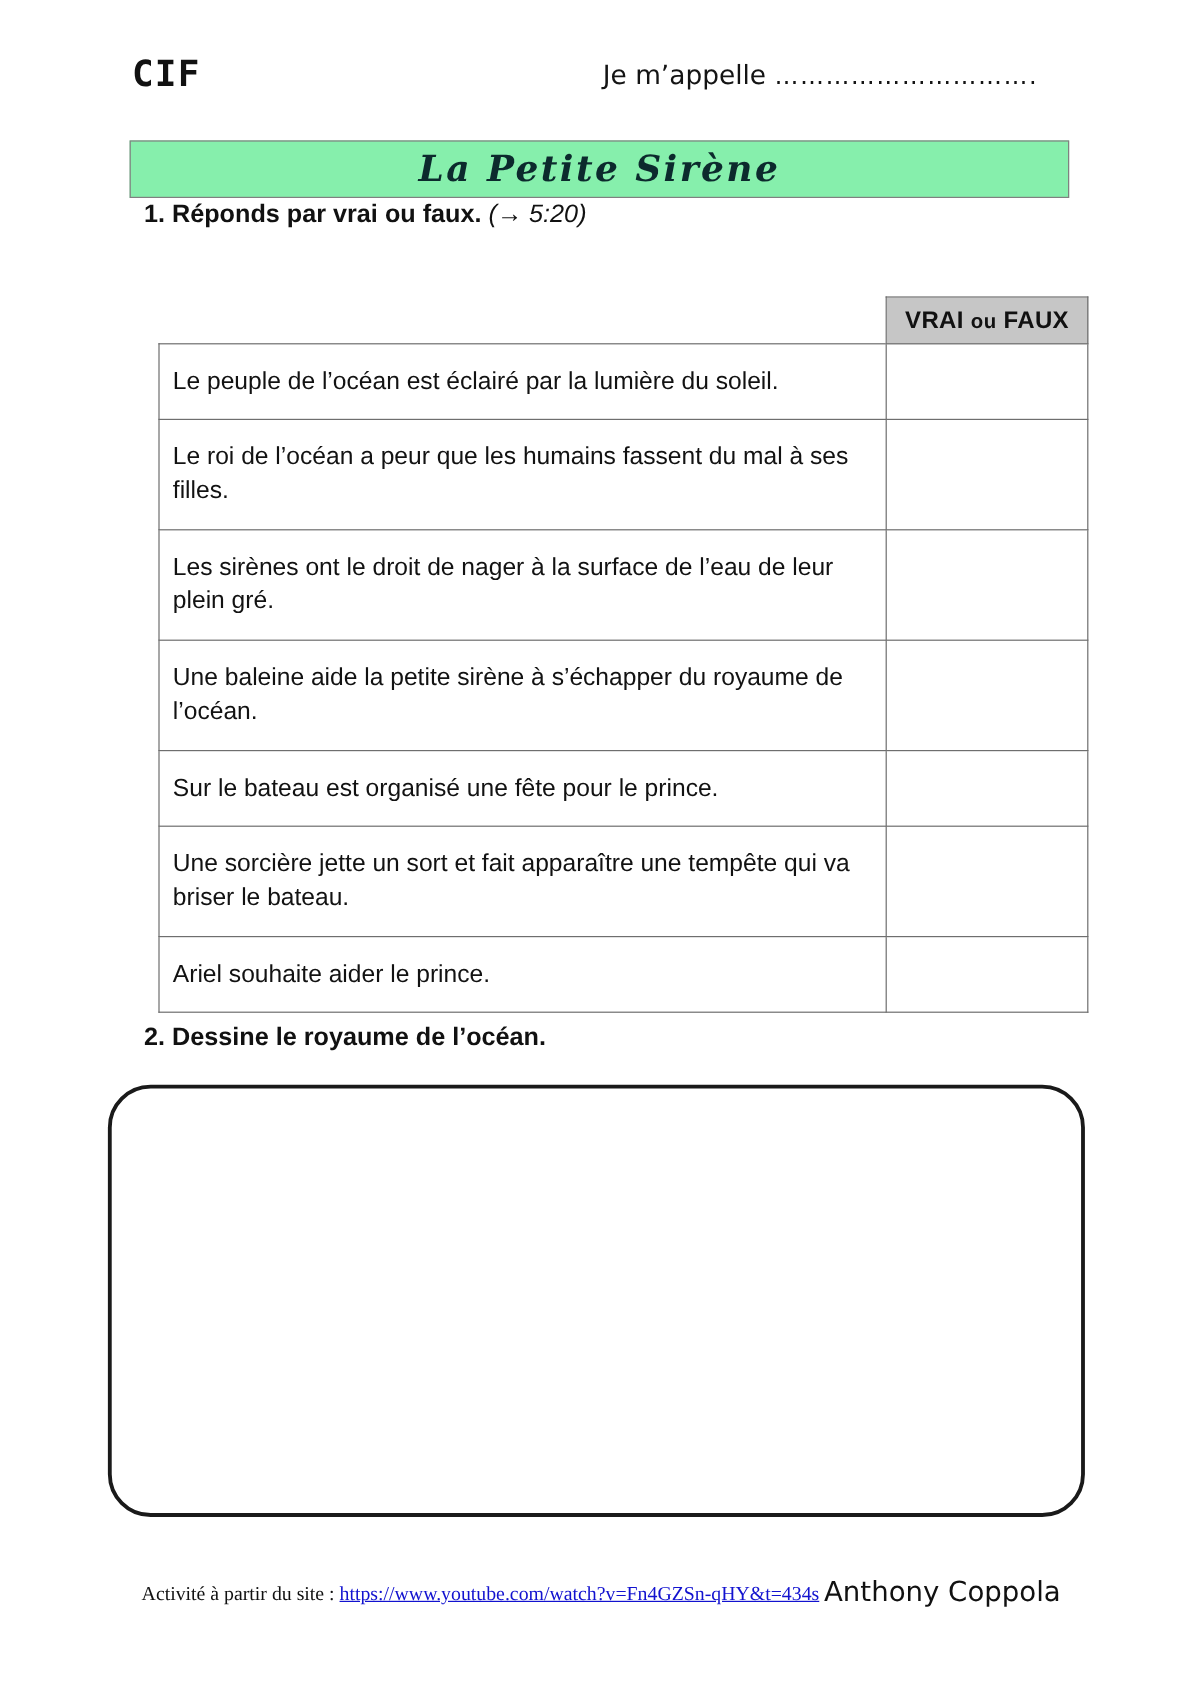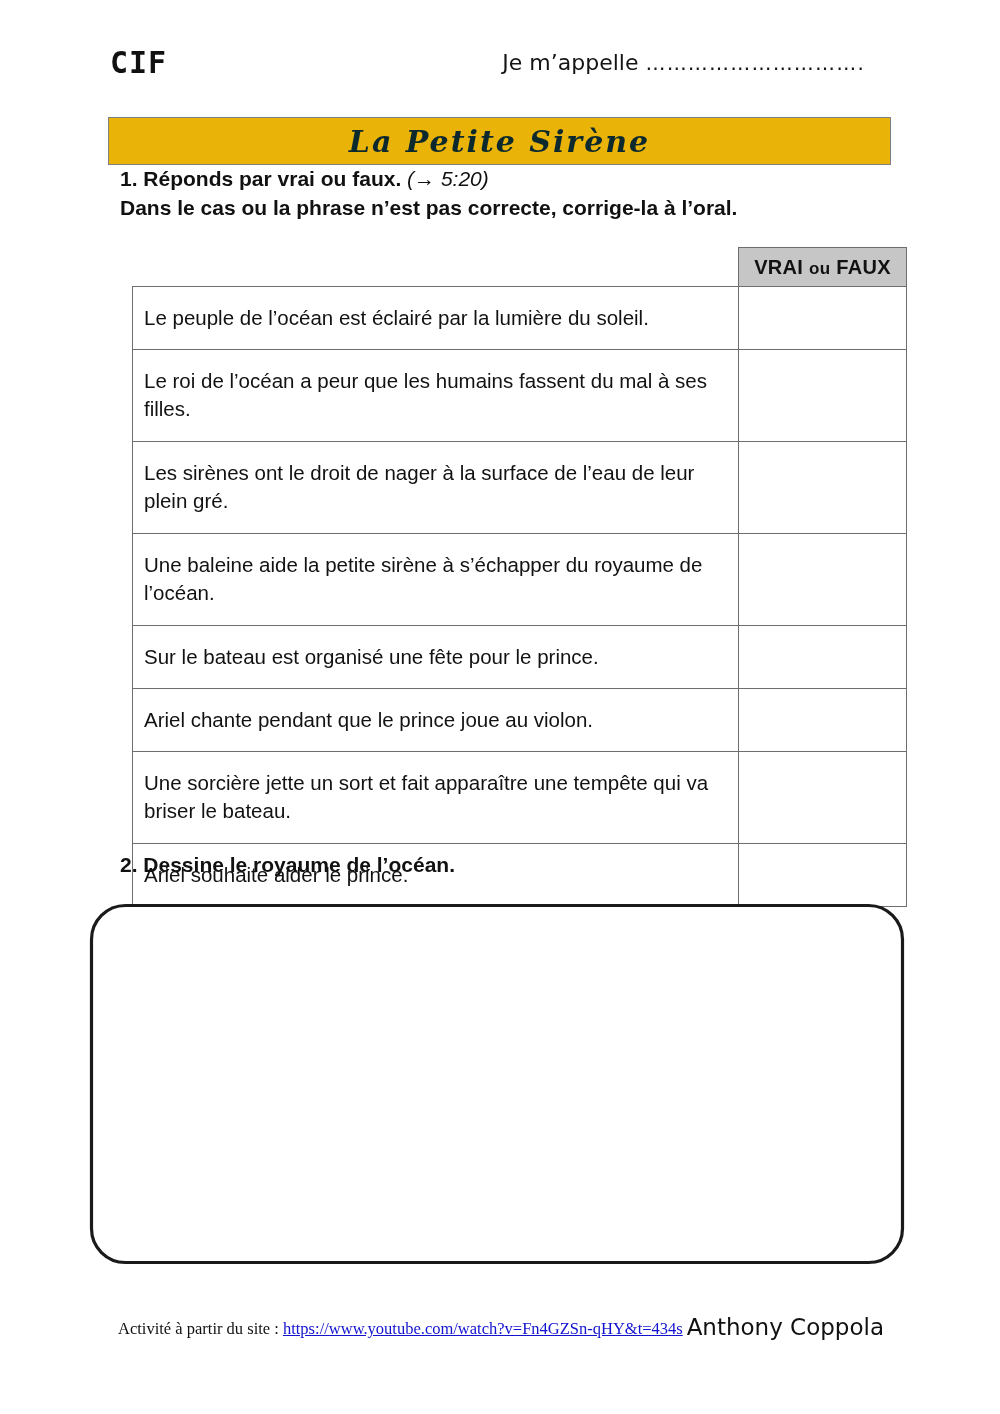--- a/index.html
+++ b/index.html
@@ -55,21 +55,21 @@
     font-size: 20px;
   }
 
   
   .title-banner {
     position: absolute;
     left: 108px;
     top: 117px;
     width: 783px;
     height: 48px;
-    background: #eab308;
+    background: #86efac;
     border: 1px solid #808080;
     box-sizing: border-box;
     display: flex;
     align-items: center;
     justify-content: center;
   }
   .title-banner .title-text {
     font-family: "DejaVu Serif", serif;
     font-style: italic;
     font-weight: 700;
@@ -214,21 +214,20 @@
 
   <div class="title-banner">
     <div class="title-text">La Petite Sirène</div>
   </div>
 
   <div class="instr-1">
     <div class="instr-line">
       <span>1. Réponds par vrai ou faux.</span>
       <span class="timecode">(→ 5:20)</span>
     </div>
-    <div class="instr-line">Dans le cas ou la phrase n’est pas correcte, corrige-la à l’oral.</div>
   </div>
 
   <table class="tf-table">
     <colgroup>
       <col class="c-statement">
       <col class="c-answer">
     </colgroup>
     <thead>
       <tr>
         <th class="head-blank"></th>
@@ -253,24 +252,20 @@
         <td class="answer"></td>
       </tr>
       <tr class="r-2">
         <td class="statement">Une baleine aide la petite sirène à s’échapper du royaume de l’océan.</td>
         <td class="answer"></td>
       </tr>
       <tr class="r-1">
         <td class="statement">Sur le bateau est organisé une fête pour le prince.</td>
         <td class="answer"></td>
       </tr>
-      <tr class="r-1">
-        <td class="statement">Ariel chante pendant que le prince joue au violon.</td>
-        <td class="answer"></td>
-      </tr>
       <tr class="r-2">
         <td class="statement">Une sorcière jette un sort et fait apparaître une tempête qui va briser le bateau.</td>
         <td class="answer"></td>
       </tr>
       <tr class="r-1">
         <td class="statement">Ariel souhaite aider le prince.</td>
         <td class="answer"></td>
       </tr>
     </tbody>
   </table>

